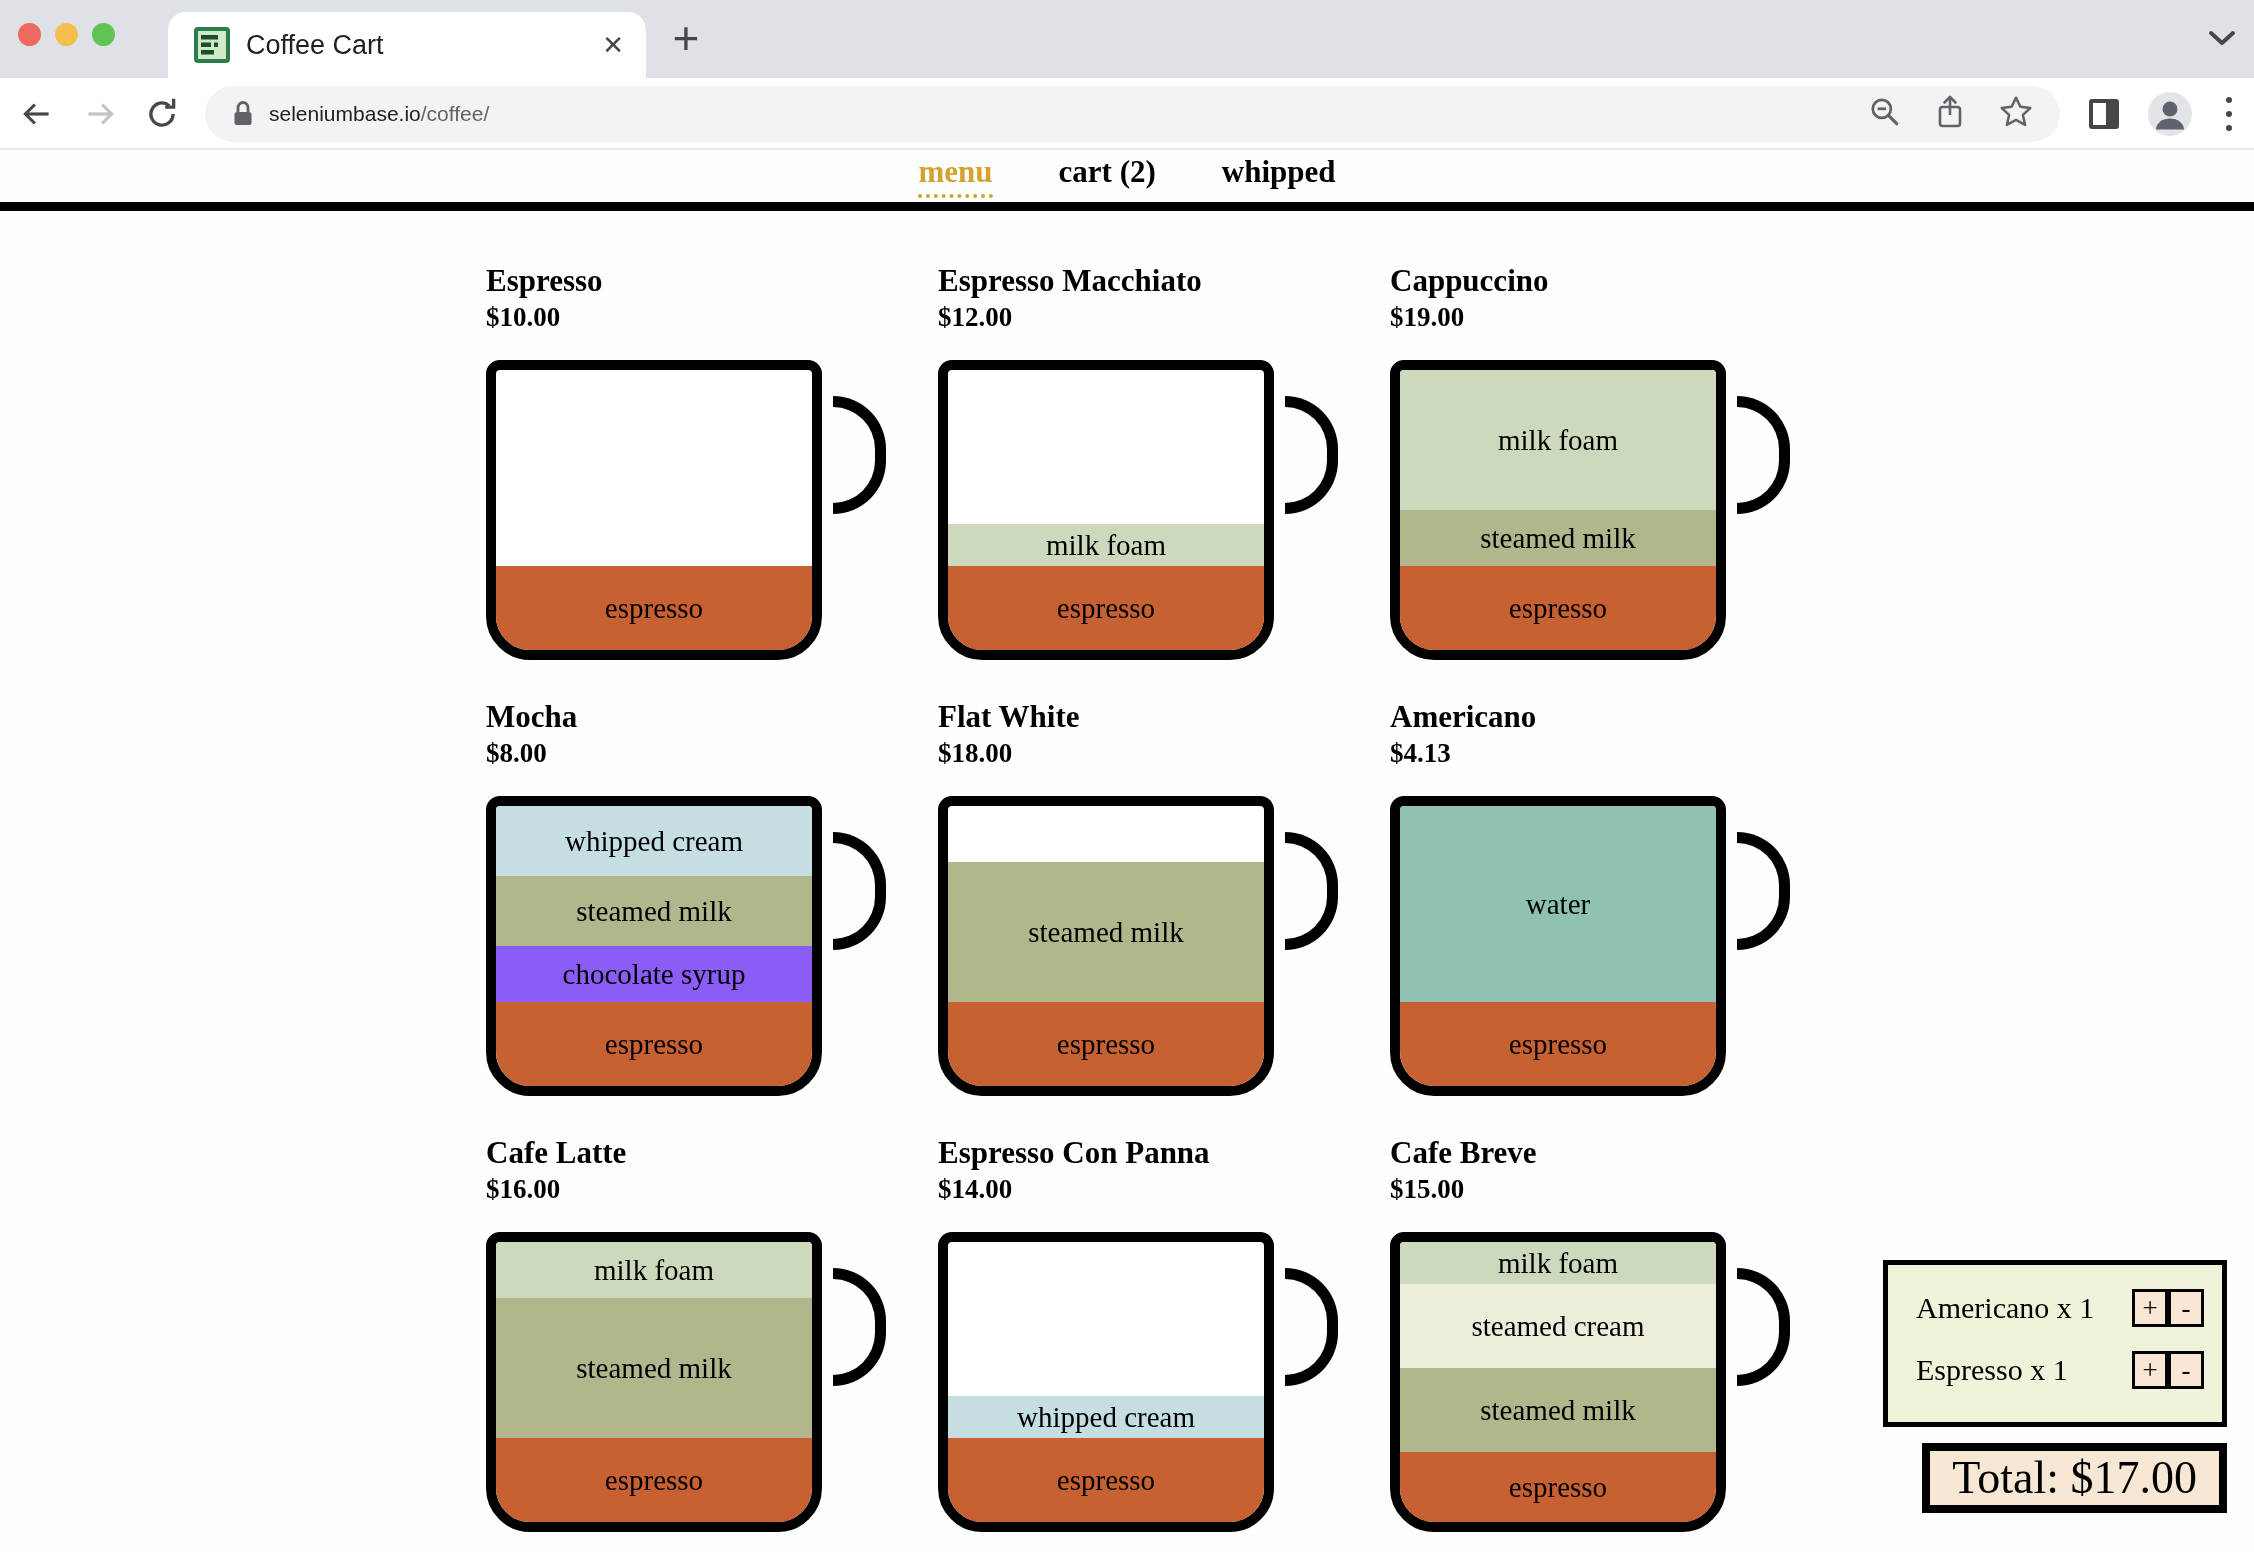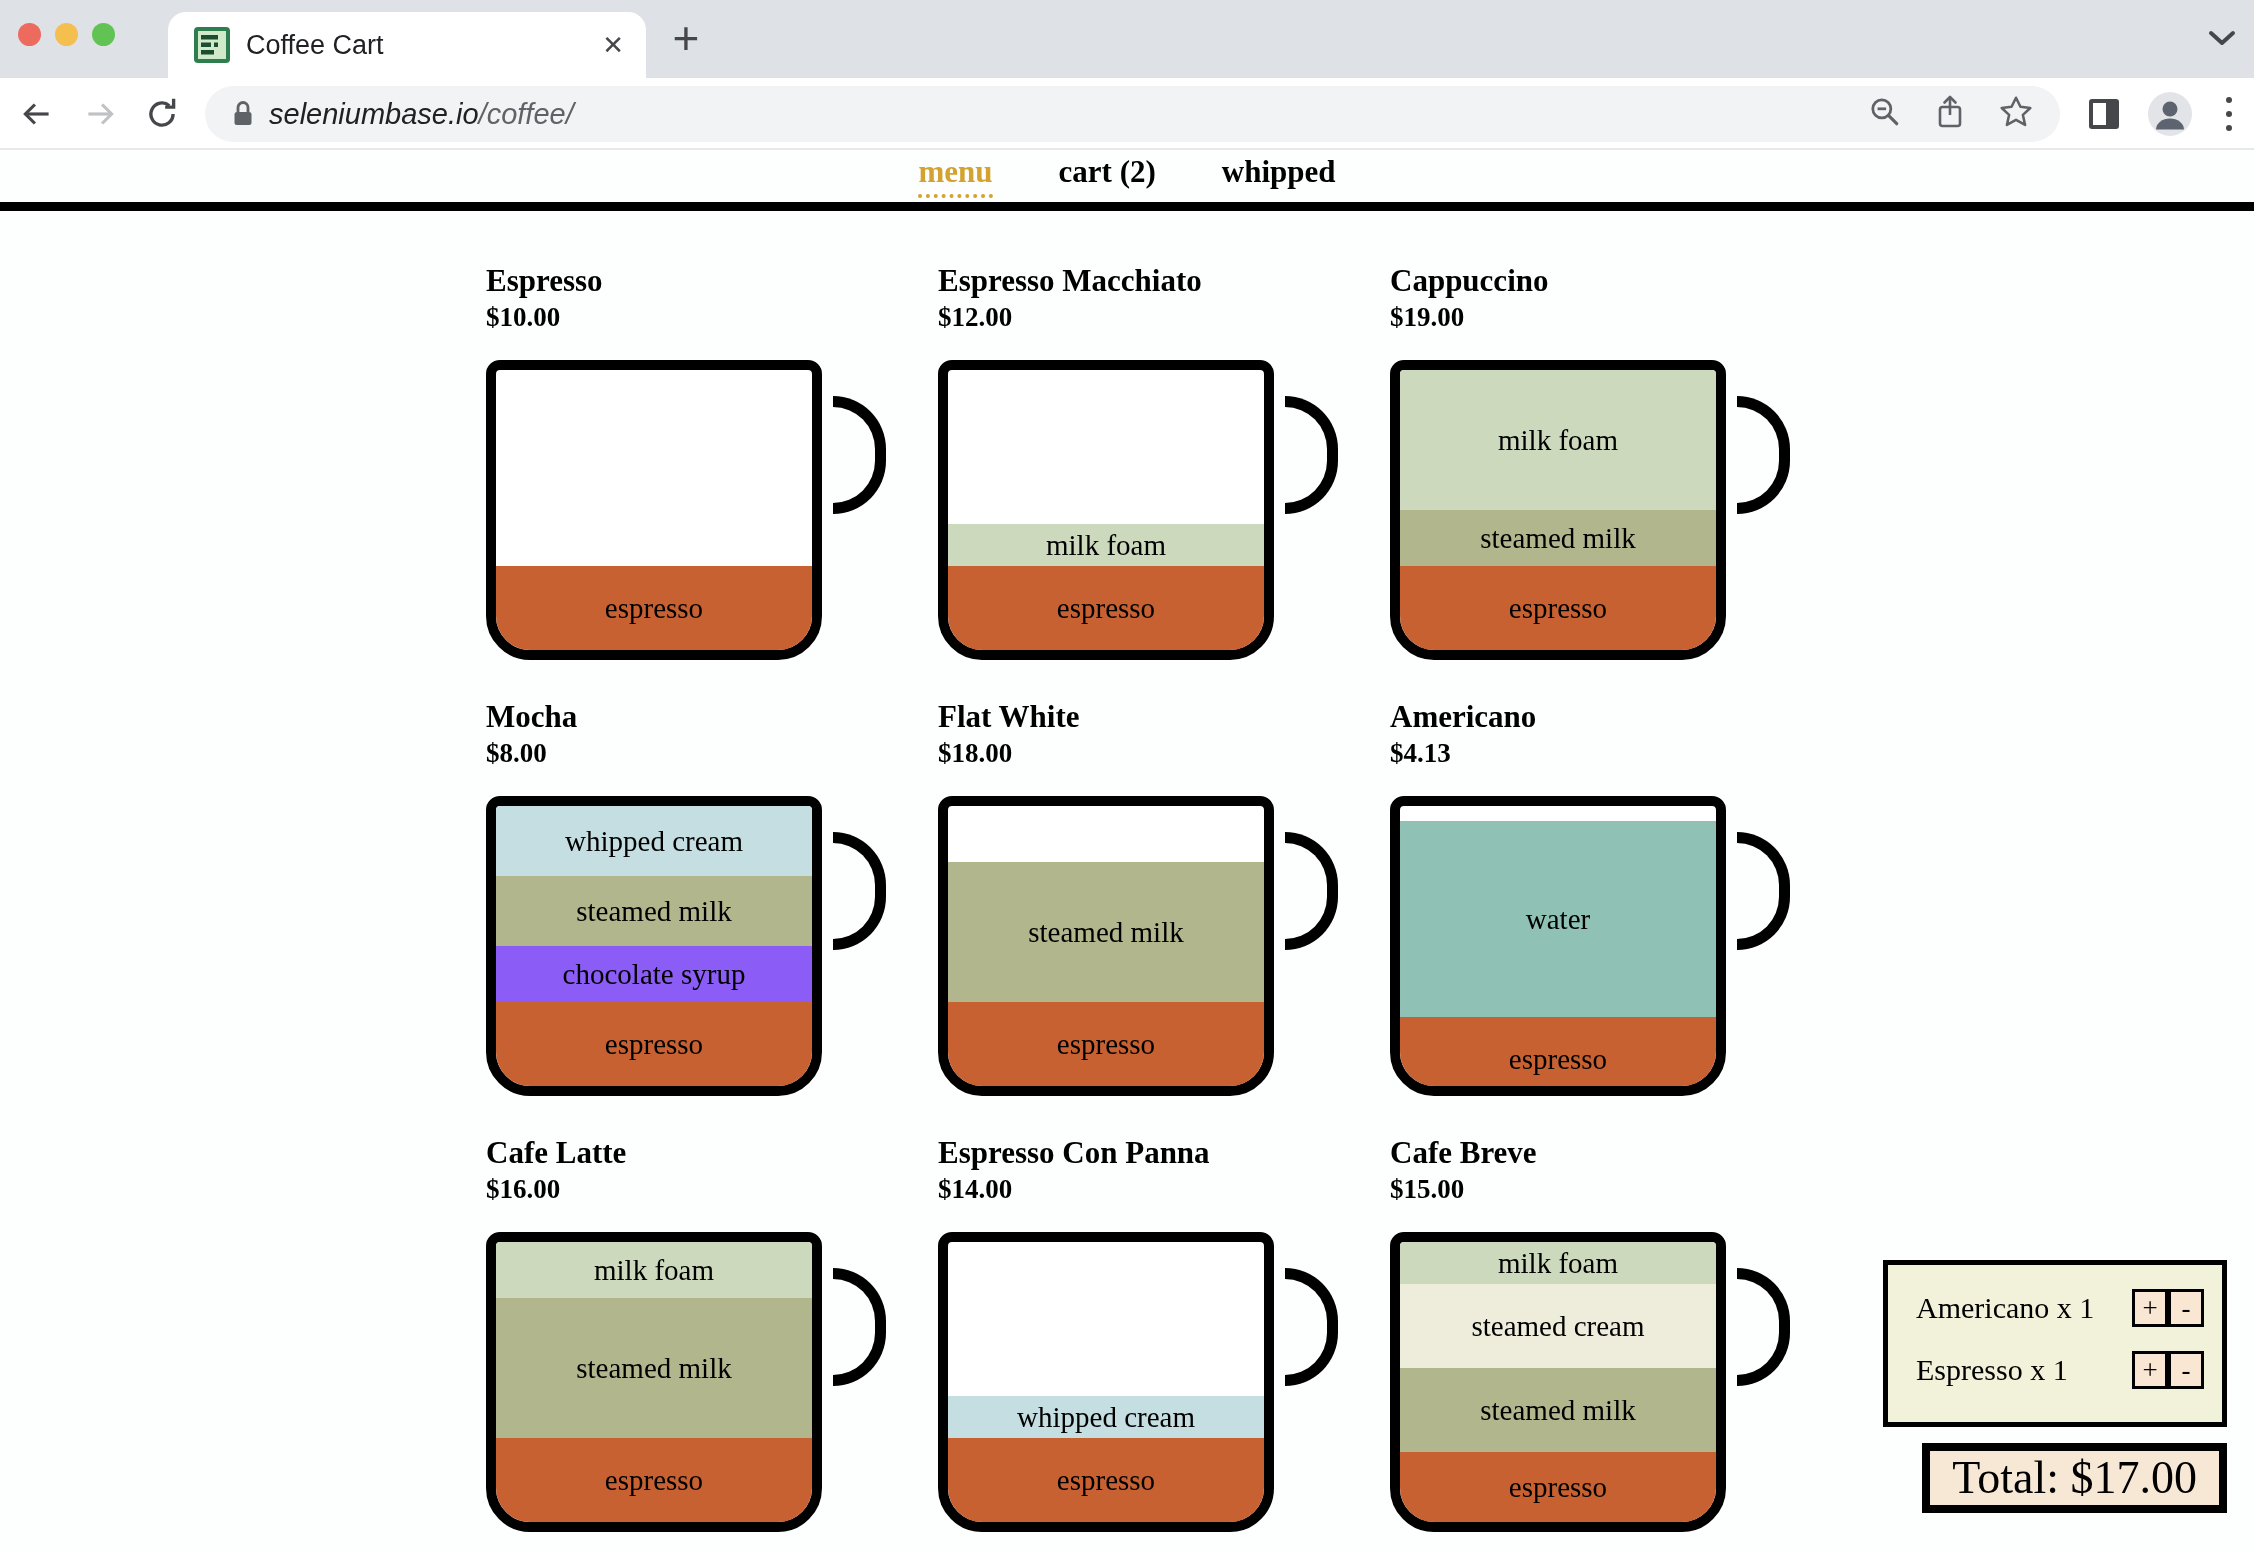--- a/index.html
+++ b/index.html
@@ -20,21 +20,21 @@
             color:#45474a; display:flex; align-items:center; justify-content:center; }
   .strip-chevron { position:absolute; right:18px; top:30px; }
 
   .toolbar { position:relative; height:72px; background:#fff; border-bottom:2px solid #e6e8ea; }
   .nav-btn { position:absolute; top:14px; width:44px; height:44px; display:flex; align-items:center; justify-content:center; }
   .btn-back{left:15px}.btn-forward{left:78px}.btn-reload{left:140px}
 
   .url-pill { position:absolute; left:205px; top:8px; width:1855px; height:56px; background:#f1f3f4;
               border-radius:28px; display:flex; align-items:center; padding:0 26px; }
   .lock { margin-right:14px; display:flex; }
-  .url { font-size:29px; color:#202124; white-space:nowrap;font-style:italic; }
+  .url { font-size:21px; color:#202124; white-space:nowrap; }
   .url .path { color:#5f6368; }
   .pill-icons { margin-left:auto; display:flex; gap:32px; align-items:center; }
 
   .sidebar-btn { position:absolute; left:2088px; top:20px; }
   .avatar { position:absolute; left:2148px; top:14px; }
   .kebab { position:absolute; left:2226px; top:19px; display:flex; flex-direction:column; gap:8px; }
   .kebab span { width:6px; height:6px; border-radius:50%; background:#45474a; }
 
   
   .page { position:relative; height:1402px; font-family:"Liberation Serif", serif; color:#000; background:#fdfefe; }
@@ -236,21 +236,21 @@
             <div class="layer" style="height: 30%; background: rgb(200, 97, 50);">espresso</div>
           </div>
           <div class="handle"></div>
         </div>
       </div>
       <div class="cell">
         <h3 class="product-title">Americano</h3>
         <div class="product-price">$4.13</div>
         <div class="cup">
           <div class="cup-body">
-            <div class="layer" style="height: 70%; background: rgb(143, 193, 180); margin-top: 15px;">water</div>
+            <div class="layer" style="height: 70%; background: rgb(143, 193, 180);">water</div>
             <div class="layer" style="height: 30%; background: rgb(200, 97, 50);">espresso</div>
           </div>
           <div class="handle"></div>
         </div>
       </div>
       <div class="cell">
         <h3 class="product-title">Cafe Latte</h3>
         <div class="product-price">$16.00</div>
         <div class="cup">
           <div class="cup-body">

